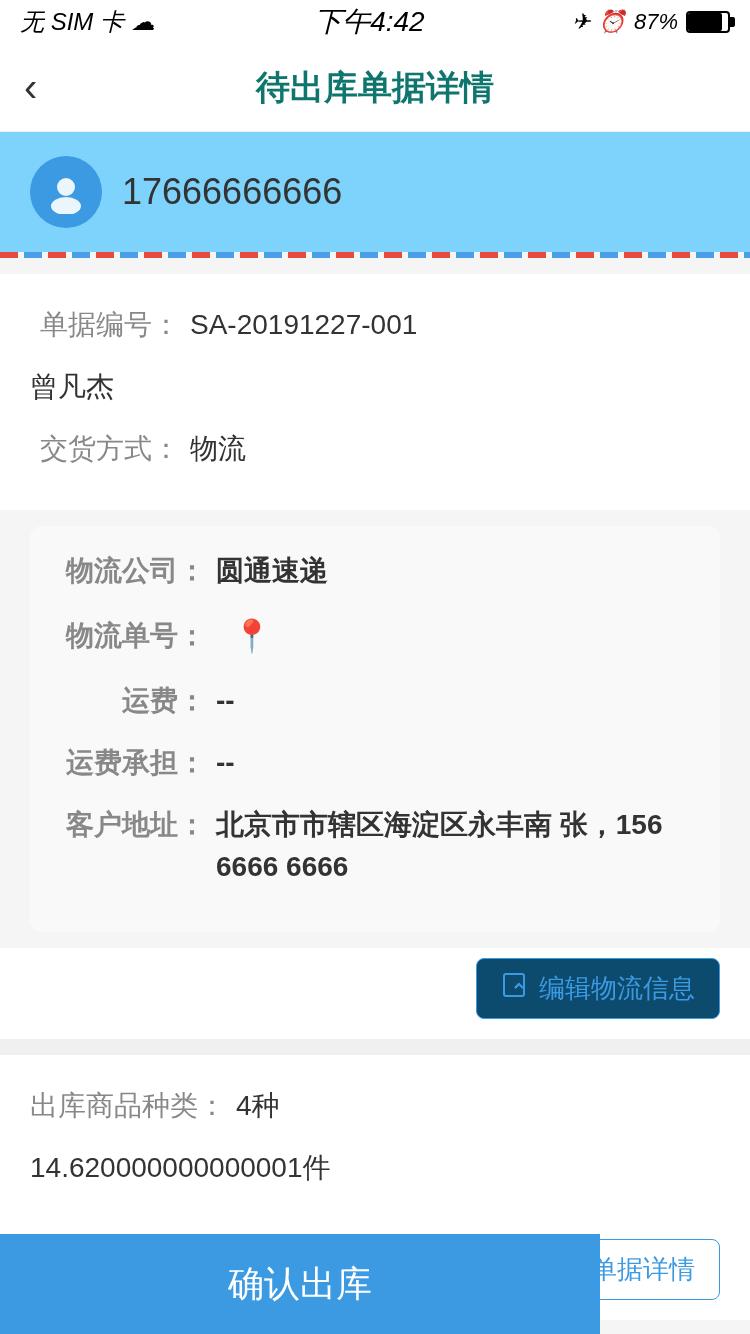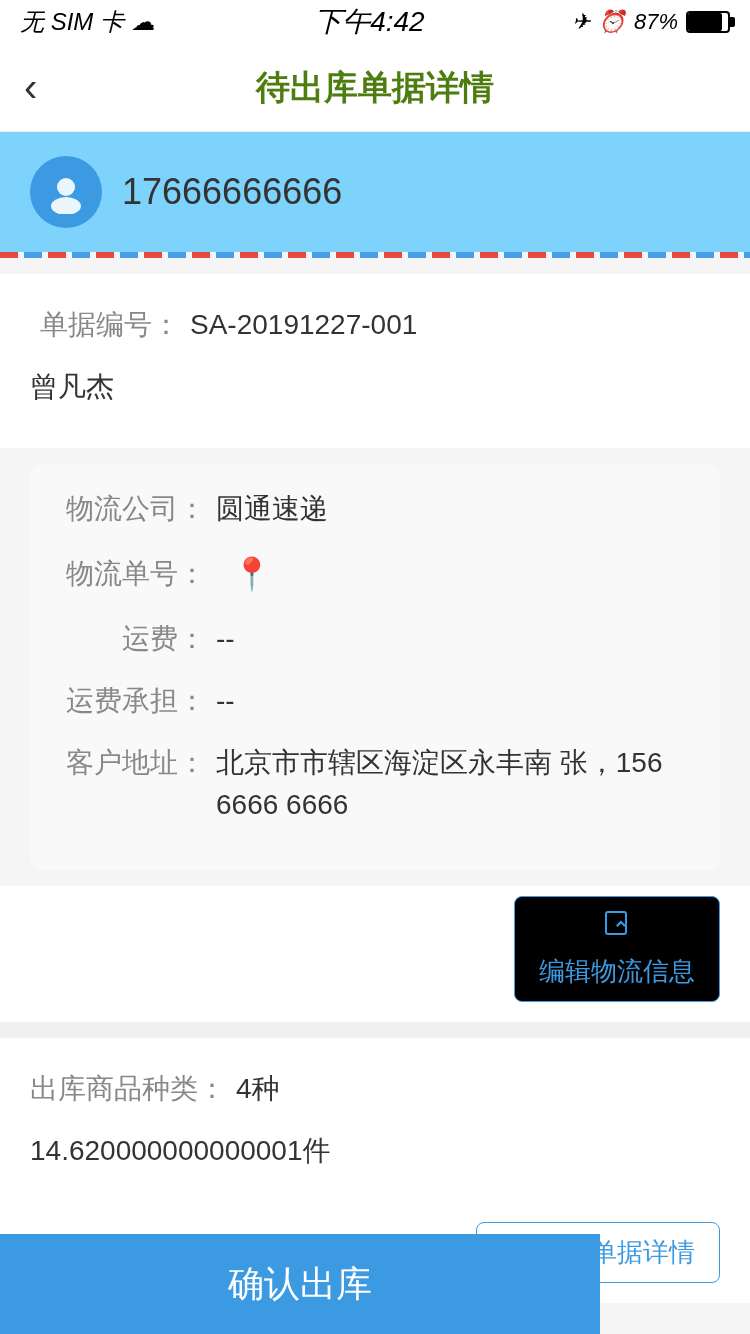--- a/index.html
+++ b/index.html
@@ -44,21 +44,21 @@
     .nav-back {
       position: absolute;
       left: 24px;
       font-size: 40px;
       color: #333;
       cursor: pointer;
     }
     .nav-title {
       font-size: 34px;
       font-weight: 600;
-      color: #4d7c0f;
+      color: #0f766e;
     }
 
     
     .customer-header {
       background: #7dd3fc;
       padding: 24px 30px;
       display: flex;
       align-items: center;
       gap: 20px;
       position: relative;
@@ -118,20 +118,21 @@
       flex: 1;
     }
     .info-value.blue { color: #3b9ae1; }
 
     
     .logistics-card {
       background: #f9f9f9;
       border-radius: 12px;
       margin: 16px 30px;
       padding: 24px 26px;
+      font-weight: bold;
     }
 
     .tracking-row {
       display: flex;
       align-items: center;
       gap: 16px;
     }
     .location-icon {
       color: #3b9ae1;
       font-size: 32px;
@@ -146,23 +147,22 @@
     }
     .edit-btn {
       display: flex;
       align-items: center;
       gap: 10px;
       border: 1.5px solid #3b9ae1;
       border-radius: 8px;
       padding: 12px 24px;
       color: #3b9ae1;
       font-size: 26px;
-      background: #000000;
+      background: #0c4a6e;
       cursor: pointer;
-      flex-direction: column;
     }
 
     
     .divider {
       height: 16px;
       background: #f0f0f0;
     }
 
     
     .goods-section {
@@ -258,20 +258,24 @@
   </div>
   <div class="dashed-border"></div>
 
   <div class="info-section">
     <div class="info-row">
       <span class="info-label">单据编号：</span>
       <span class="info-value">SA-20191227-001</span>
     </div>
     <div class="info-row">
       <span class="info-value">曾凡杰</span>
+    </div>
+    <div class="info-row">
+      <span class="info-label">交货方式：</span>
+      <span class="info-value">物流</span>
     </div>
   </div>
 
   <div class="logistics-card">
     <div class="info-row">
       <span class="info-label">物流公司：</span>
       <span class="info-value">圆通速递</span>
     </div>
     <div class="info-row tracking-row">
       <span class="info-label">物流单号：</span>

